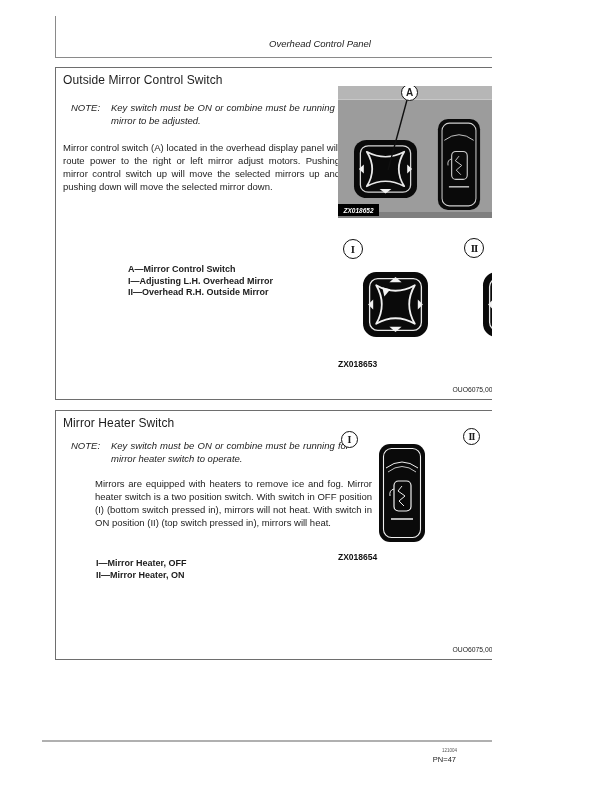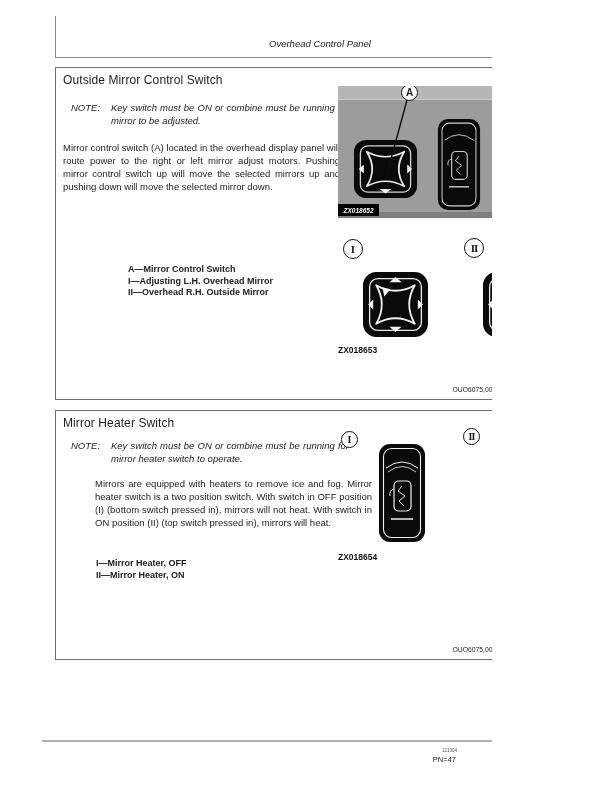--- a/index.html
+++ b/index.html
@@ -147,21 +147,21 @@
     <svg class="abs" style="left:426px;top:203px;" width="67" height="67" viewBox="0 0 66 66">
       <rect x="1" y="1" width="64" height="64" rx="13" fill="#0a0a0a"></rect>
       <rect x="7.5" y="7.5" width="51" height="51" rx="8" fill="none" stroke="#e8e8e8" stroke-width="1.3"></rect>
       <path d="M14,14 Q33,25 52,14 Q41,33 52,52 Q33,41 14,52 Q25,33 14,14 Z" fill="none" stroke="#f0f0f0" stroke-width="1.8" stroke-linejoin="round"></path>
       <polygon points="6,33 11,28 11,38" fill="#f2f2f2"></polygon>
       <polygon points="60,33 55,28 55,38" fill="#f2f2f2"></polygon>
       <polygon points="33,6 27,11 39,11" fill="#f2f2f2"></polygon>
       <polygon points="33,60 27,55 39,55" fill="#f2f2f2"></polygon>
       <polygon points="46,16 38,18 44,25" fill="#f2f2f2"></polygon>
     </svg>
-    <div class="figlabel" style="left:282px;top:277px;">ZX018653</div>
+    <div class="figlabel" style="left:282px;top:291px;">ZX018653</div>
     <div class="vtext" style="left:509px;top:200px;height:95px;">ZX018653  –UN–04NOV99</div>
 
     <div class="sec-footer" style="top:318px;">
       <span>OUO6075,0003A1A</span><span class="ref">–19–22SEP04–1/1</span>
     </div>
   </section>
 
   <section class="secbox box2">
     <h2 class="sec-title" style="margin:0;">Mirror Heater Switch</h2>
 

